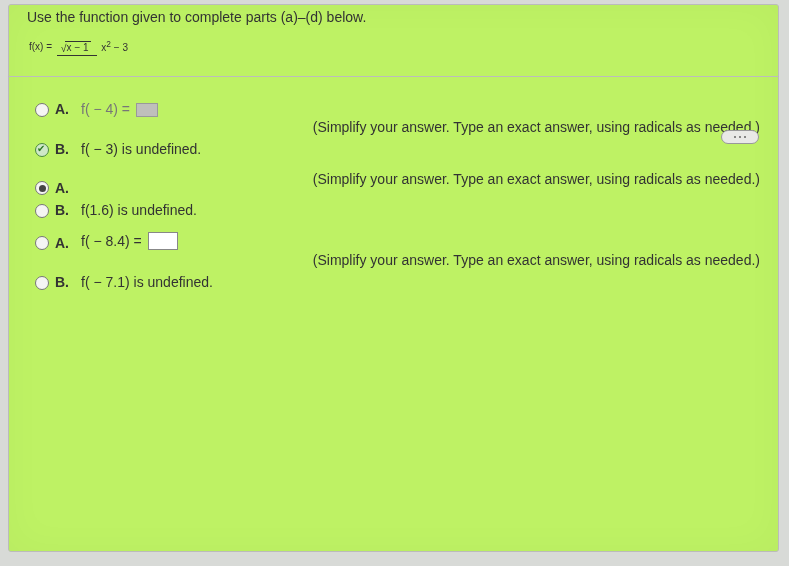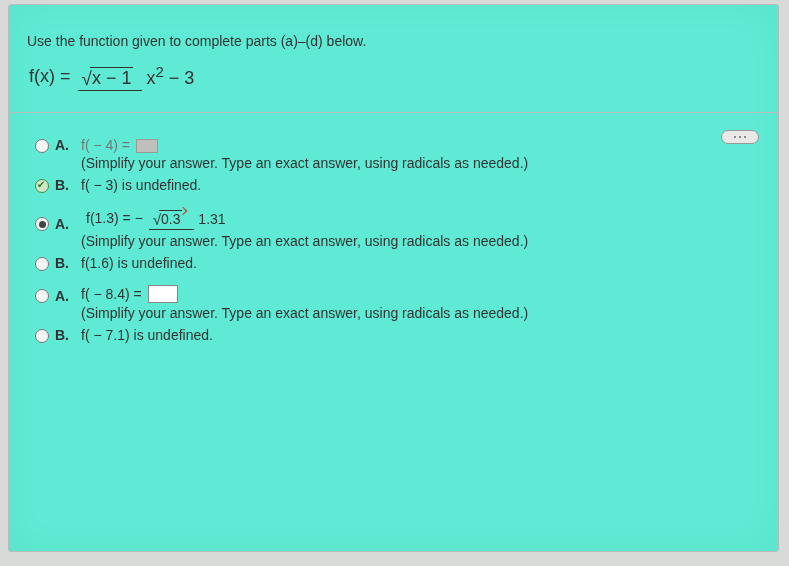--- a/index.html
+++ b/index.html
@@ -7,32 +7,32 @@
       font-family: Arial, Helvetica, sans-serif;
       font-size: 14px;
       color: #333;
       background: #d8dad7;
       width: 789px;
       height: 566px;
       position: relative;
       overflow: hidden;
     }
     .page {
-      background: #5eead4;
+      background: #bef264;
       margin: 4px 10px 10px 8px;
       border: 1px solid #bbb;
       border-radius: 3px;
-      padding: 28px 18px 18px 18px;
+      padding: 4px 18px 18px 18px;
       min-height: 548px;
       box-shadow: inset 0 0 40px rgba(0,0,0,0.03);
     }
     .instruction { margin-bottom: 14px; }
     .formula {
       margin: 8px 0 22px 2px;
-      font-size: 18px;
+      font-size: 10px;
     }
     .formula .lhs { display: inline-block; vertical-align: middle; }
     .frac {
       display: inline-block;
       vertical-align: middle;
       text-align: center;
       margin-left: 2px;
     }
     .frac .num { padding: 0 4px 2px 4px; border-bottom: 1.4px solid #333; }
     .frac .den { padding: 2px 4px 0 4px; }
@@ -99,21 +99,21 @@
       position: absolute;
       top: -1px; left: 1px;
     }
     .opt-letter {
       flex: none;
       font-weight: bold;
       margin-right: 8px;
       width: 18px;
     }
     .opt-body { flex: 1; }
-    .sub-note { margin-top: 2px; }
+    .sub-note { margin-top: 2px; text-align: right; }
     .disabled-box {
       display: inline-block;
       width: 22px; height: 14px;
       background: #bfbfbb;
       border: 1px solid #999;
       vertical-align: -3px;
       margin: 0 2px;
     }
     .input-box {
       display: inline-block;
@@ -185,32 +185,20 @@
     <div class="radio check"></div>
     <div class="opt-letter">B.</div>
     <div class="opt-body">f( − 3) is undefined.</div>
   </div>
 
 
   <div class="option-row" style="align-items:flex-start; margin-top:12px;">
     <div class="radio selected" style="margin-top:12px;"></div>
     <div class="opt-letter" style="margin-top:11px;">A.</div>
     <div class="opt-body">
-      <span class="img-formula">
-        <span>f(1.3) =</span>
-        <span class="neg">−</span>
-        <span class="frac">
-          <span class="num">
-            <span class="sqrt-wrap">
-              <span class="sqrt-rad">√</span><span class="sqrt-top">0.3</span>
-            </span><span class="red-caret"></span>
-          </span>
-          <span class="den">1.31</span>
-        </span>
-      </span>
       <div class="sub-note">(Simplify your answer. Type an exact answer, using radicals as needed.)</div>
     </div>
   </div>
 
   <div class="option-row aligned-center">
     <div class="radio"></div>
     <div class="opt-letter">B.</div>
     <div class="opt-body">f(1.6) is undefined.</div>
   </div>
 

